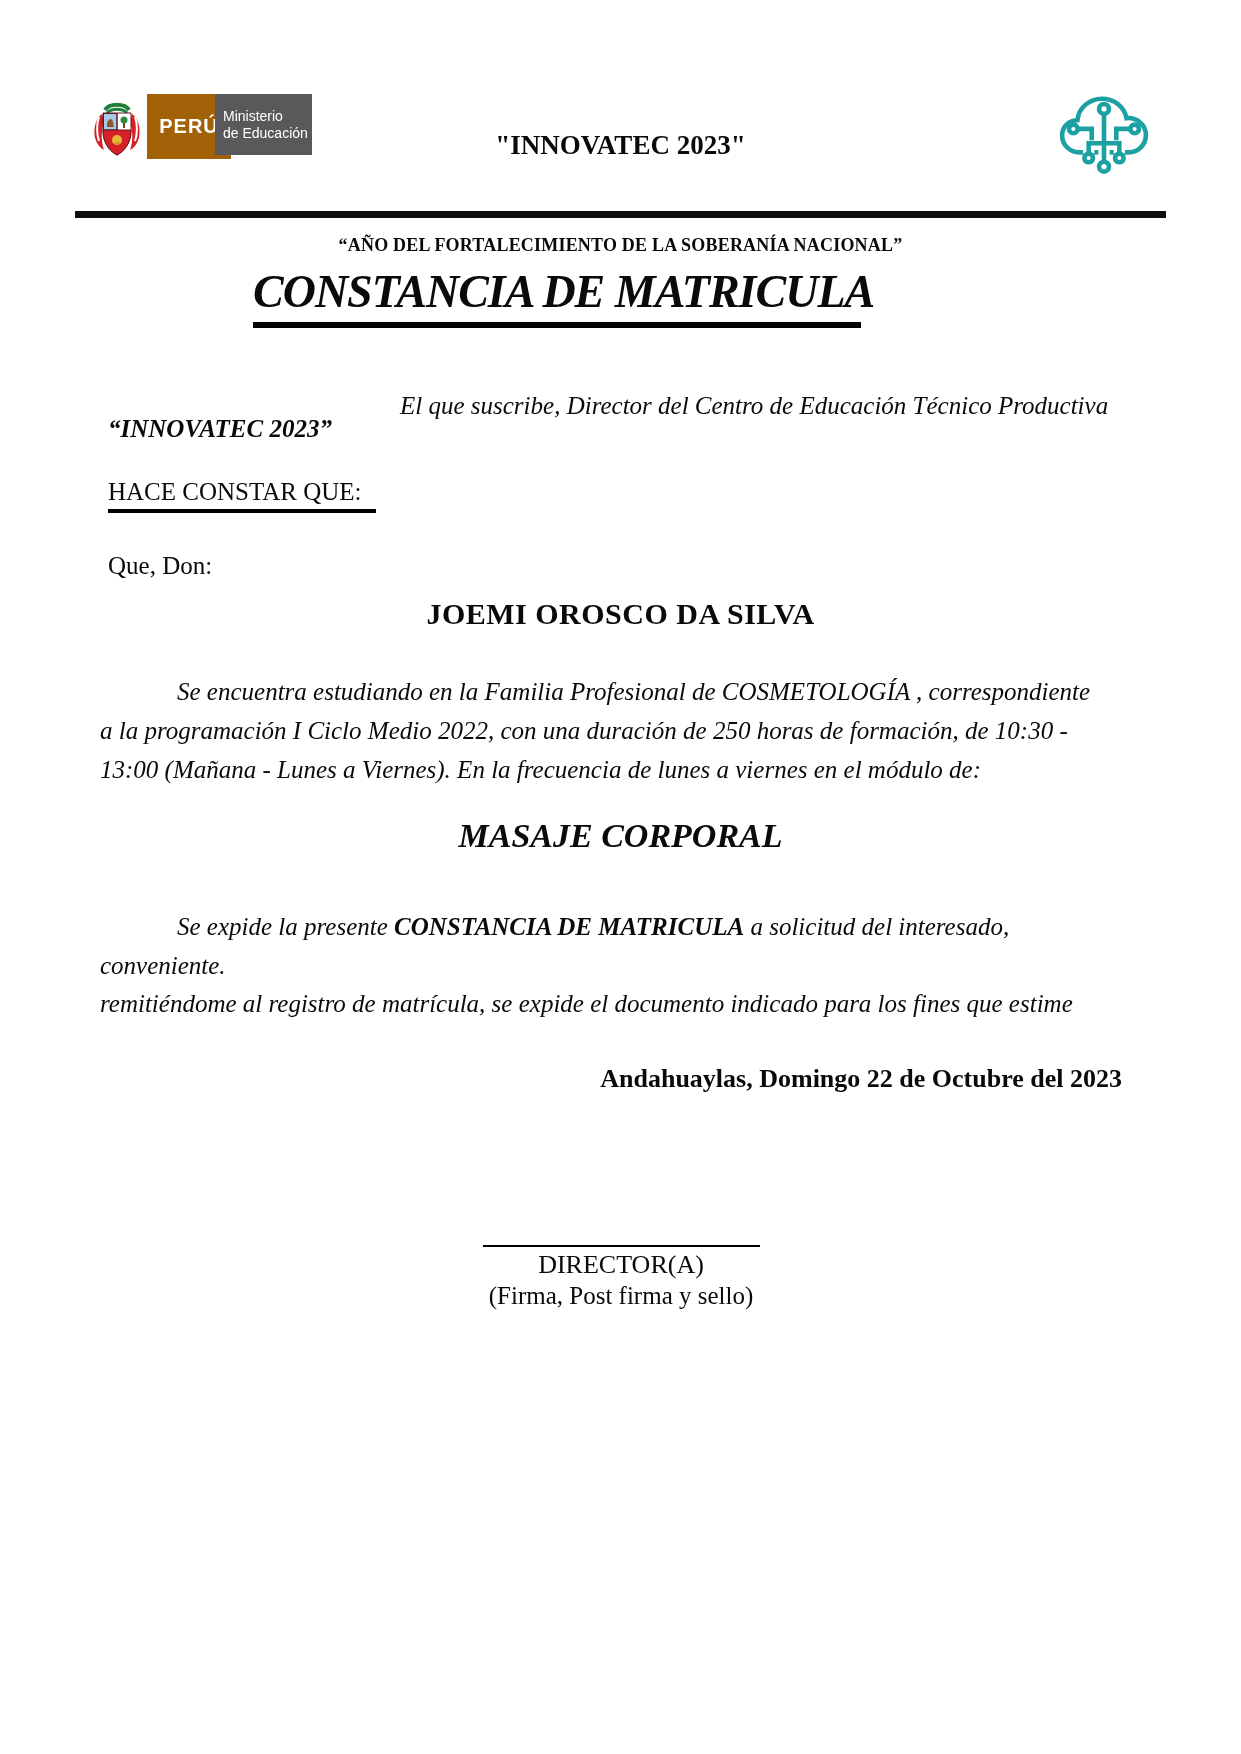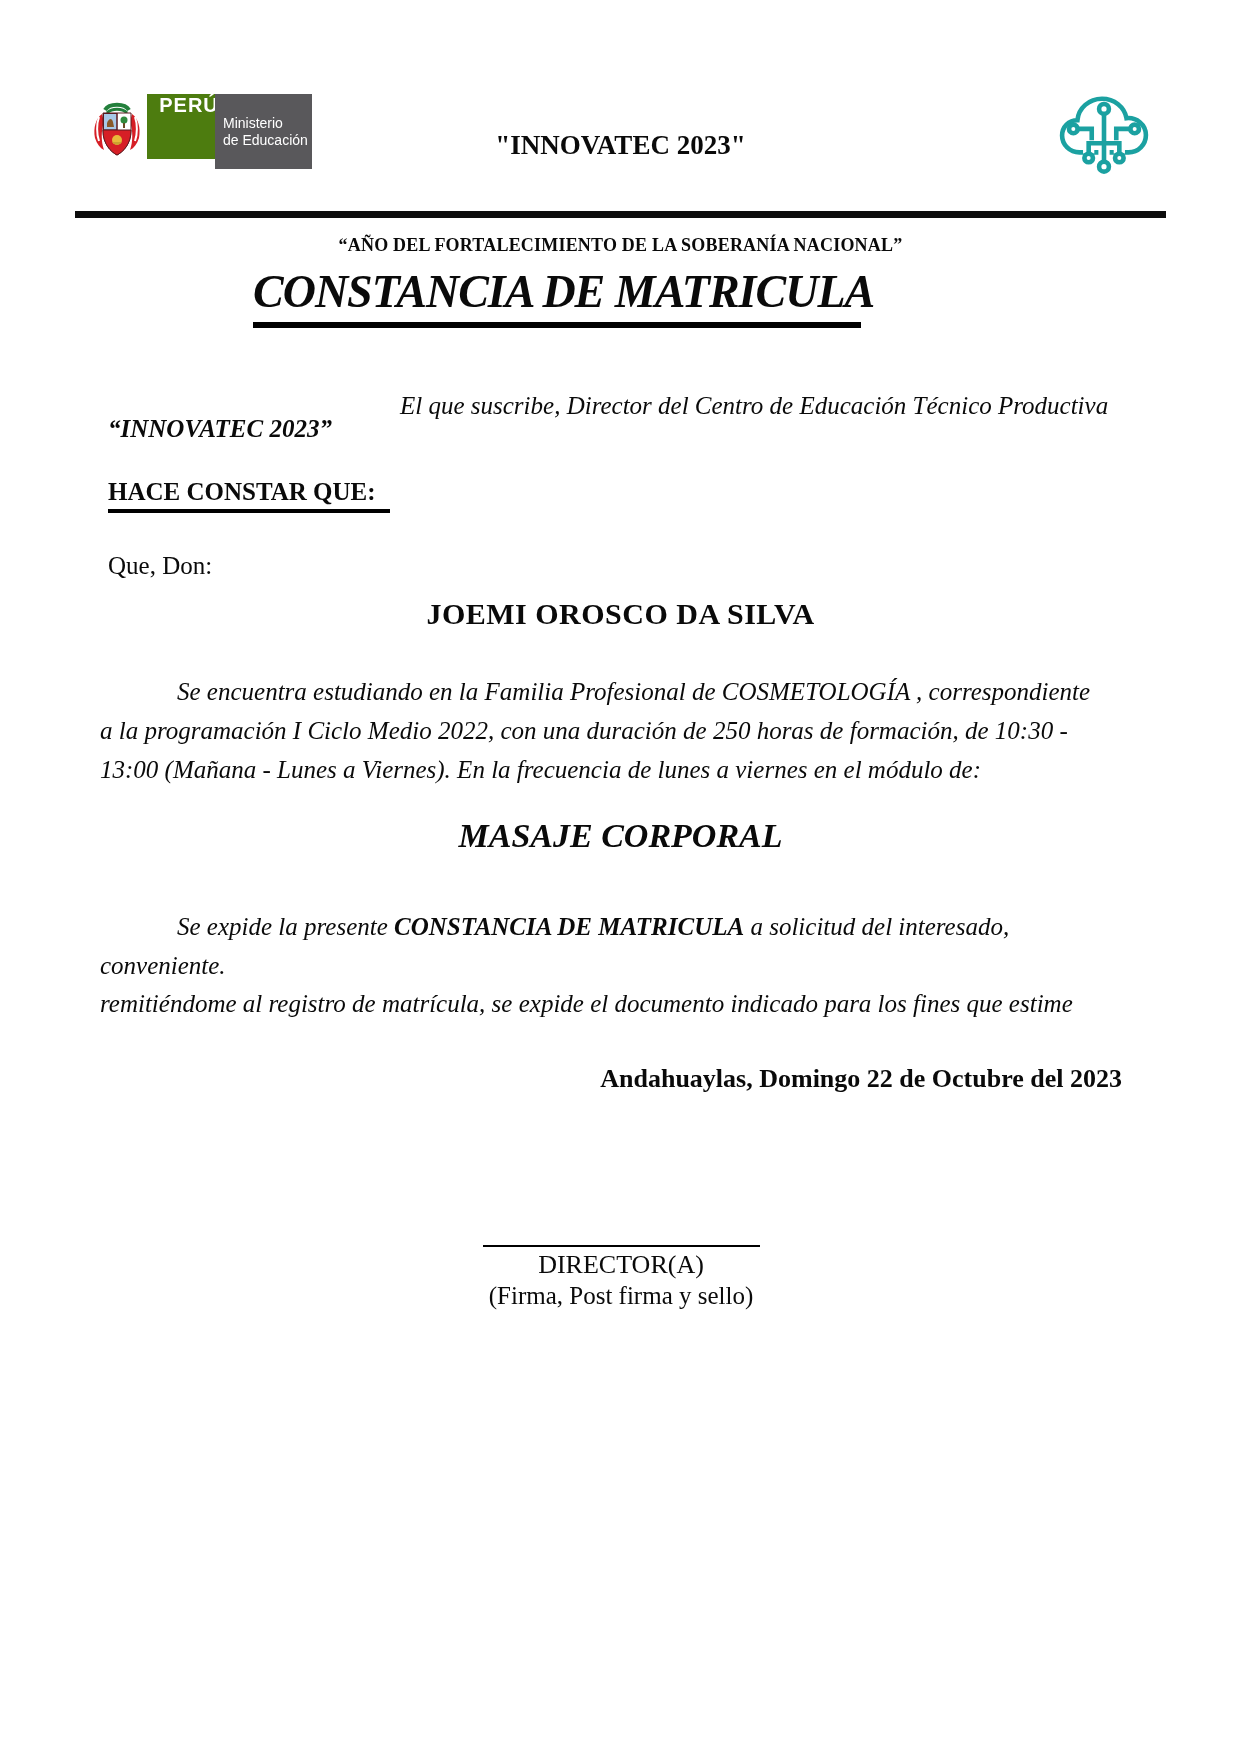--- a/index.html
+++ b/index.html
@@ -9,26 +9,26 @@
     margin:0 auto;
     background:#ffffff;
     font-family:"Liberation Serif", serif;
     color:#0a0a0a;
     overflow:hidden;
   }
   
   .escudo{position:absolute;left:92px;top:100px;}
   .redbox{
     position:absolute;left:147px;top:94px;width:84px;height:65px;
-    background:#4d7c0f;display:flex;align-items:flex-start;justify-content:center;
+    background:#a16207;display:flex;align-items:center;justify-content:center;
     font-family:"Liberation Sans", sans-serif;font-weight:bold;
     font-size:20px;color:#ffffff;letter-spacing:1px;
   }
   .graybox{
-    position:absolute;left:215px;top:94px;width:97px;height:75px;
+    position:absolute;left:215px;top:94px;width:97px;height:61px;
     background:#59585b;display:flex;flex-direction:column;justify-content:center;
     padding-left:8px;box-sizing:border-box;
     font-family:"Liberation Sans", sans-serif;
     font-size:14px;line-height:17px;color:#ffffff;
   }
   .hdr-line1{
     position:absolute;left:0;top:86px;width:100%;text-align:center;
     font-weight:bold;font-size:23px;letter-spacing:.5px;
   }
   .hdr-line2{
@@ -45,21 +45,21 @@
   .doc-title{
     position:absolute;left:253px;top:262px;width:608px;
     text-align:center;font-weight:bold;font-style:italic;
     font-size:46px;line-height:60px;letter-spacing:-1px;
     border-bottom:6px solid #000;white-space:nowrap;
   }
   
   .intro1{position:absolute;left:400px;top:392px;font-style:italic;font-size:25px;white-space:nowrap;}
   .intro2{position:absolute;left:108px;top:415px;font-style:italic;font-weight:bold;font-size:25px;}
   .hace{
-    position:absolute;left:108px;top:478px;font-weight:bold;font-size:25px;
+    position:absolute;left:108px;top:478px;font-weight:normal;font-size:25px;
     border-bottom:4px solid #000;padding:0 14px 3px 0;
   }
   .quedon{position:absolute;left:108px;top:552px;font-size:25px;}
   .student-name{
     position:absolute;left:0;top:597px;width:100%;text-align:center;
     font-weight:bold;font-size:30px;letter-spacing:.5px;
   }
   .para{position:absolute;left:100px;width:1030px;font-style:italic;font-size:25px;}
   .p1{top:672px;}
   .p2{top:908px;}

